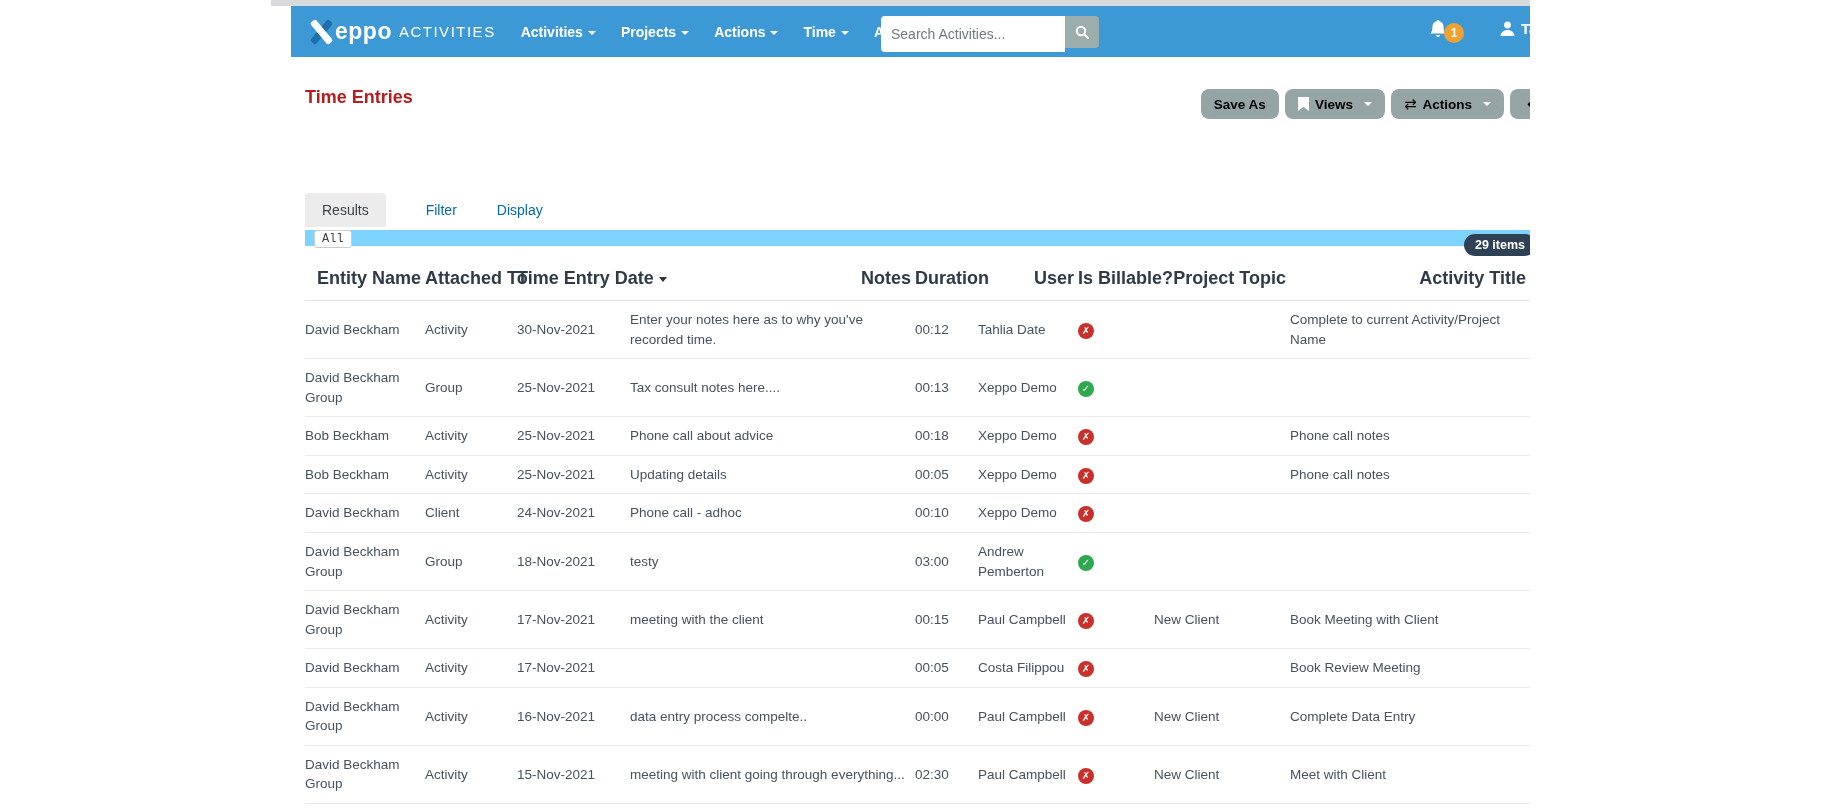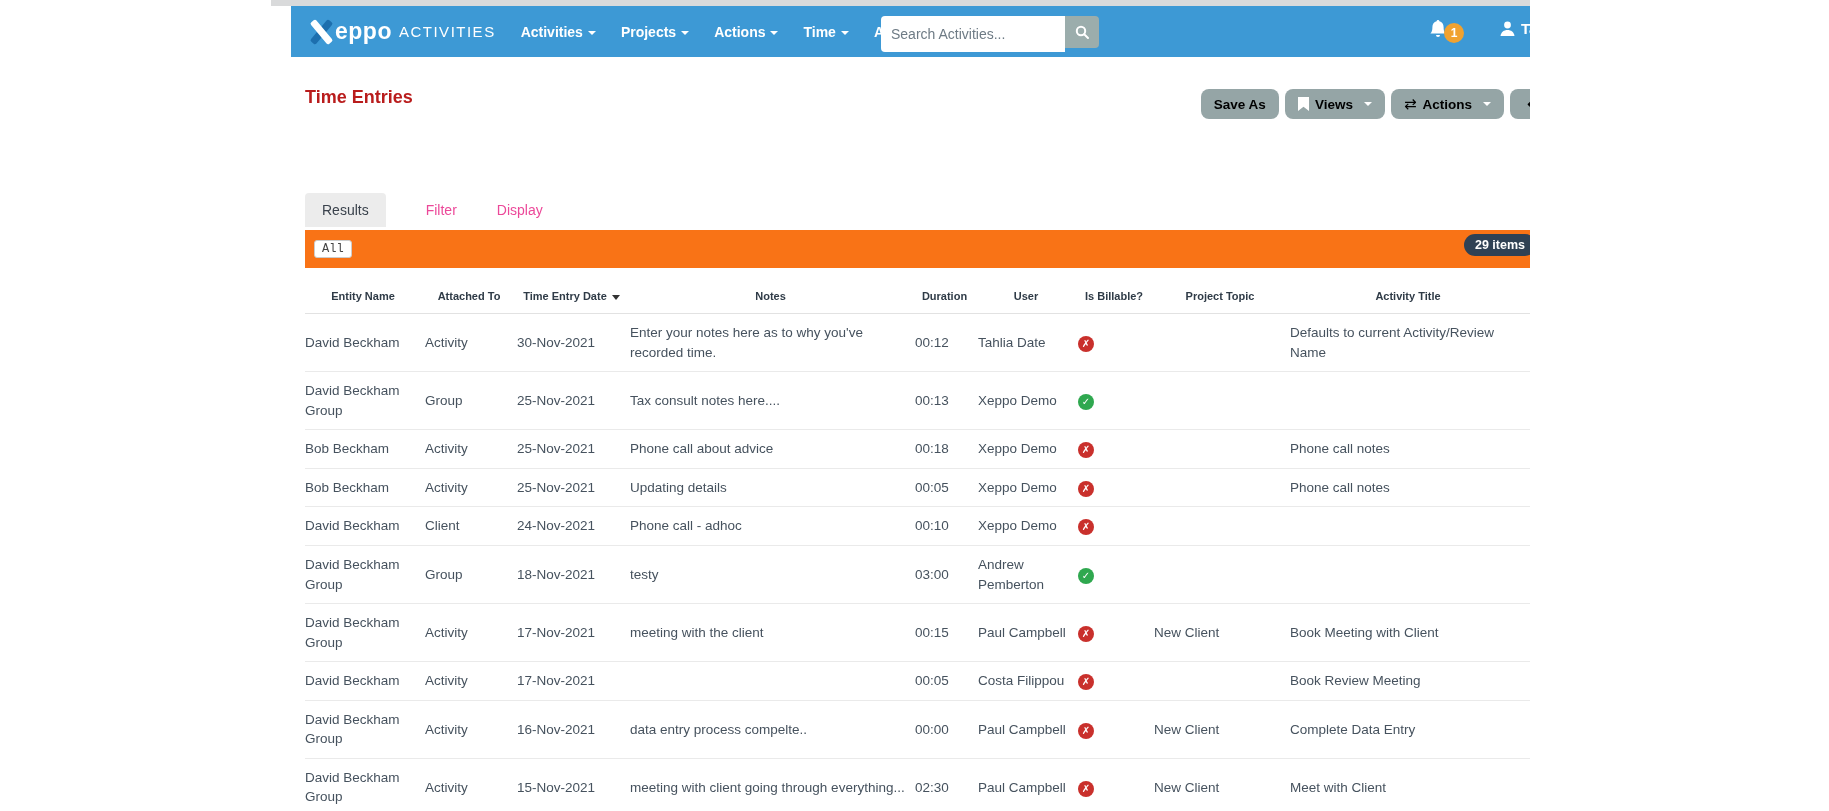--- a/index.html
+++ b/index.html
@@ -44,35 +44,35 @@
   .toolbar { position:absolute; right:-26px; top:2px; display:flex; gap:6px; }
   .btn { background:#95a5a6; color:#000000; border:none; border-radius:8px; height:30px;
     padding:0 13px; font-size:13.5px; font-weight:bold; font-family:"Liberation Sans",sans-serif;
     display:flex; align-items:center; gap:6px; cursor:pointer; white-space:nowrap; }
   .btn .glyph { font-size:15px; font-weight:normal; font-family:"DejaVu Sans",sans-serif; }
   .btn-icon-only { width:46px; justify-content:center; }
 
   .tabs { display:flex; align-items:center; margin-top:22px; }
   .tab { font-size:14px; cursor:pointer;margin-top:44px; }
   .tab.active { background:#ececec; color:#3a424c; padding:9px 17px; border-radius:4px 4px 0 0; }
-  .tab.link { color:#ec4899; margin-left:40px; }
-
-  .filter-bar { position:relative; margin-top:3px; height:38px; background:#f97316;
-    display:flex; align-items:center; padding-left:9px; }
+  .tab.link { color:#0369a1; margin-left:40px; }
+
+  .filter-bar { position:relative; margin-top:3px; height:16px; background:#7dd3fc;
+    display:flex; align-items:flex-start; padding-left:9px; }
   .filter-chip { background:#fff; border:1px solid #ccc; border-radius:3px; color:#444;
     font-family:"Liberation Mono",monospace; font-size:12px; padding:1px 7px; cursor:pointer; }
   .count-badge { position:absolute; right:-6px; top:4px; background:#2f4154; color:#fff;
     font-size:12.5px; font-weight:bold; padding:4px 11px; border-radius:12px; white-space:nowrap; }
 
   
   table { margin-top:10px; border-collapse:collapse; table-layout:fixed; width:1225px;
     font-size:13.5px; color:#46525e; }
   col.c1{width:120px} col.c2{width:92px} col.c3{width:113px} col.c4{width:285px}
   col.c5{width:63px}  col.c6{width:100px} col.c7{width:76px} col.c8{width:136px} col.c9{width:240px}
-  th { text-align:center; font-size:11px; font-weight:bold; color:#2f3b47; white-space:nowrap;
+  th { text-align:right; font-size:18px; font-weight:bold; color:#2f3b47; white-space:nowrap;
     padding:12px 4px 11px 0; border-bottom:1px solid #e2e2e2; cursor:pointer; }
   td { padding:9px 8px 9px 0; border-bottom:1px solid #eaeaea; vertical-align:middle; line-height:1.45; }
   td.c9pad { padding-right:18px; }
   .sort-caret { display:inline-block; margin-left:5px; vertical-align:middle;
     border-left:4px solid transparent; border-right:4px solid transparent; border-top:5px solid #333; }
   .bicon { display:inline-flex; width:16px; height:16px; border-radius:50%; color:#fff;
     font-size:10px; font-weight:bold; align-items:center; justify-content:center;
     font-family:"DejaVu Sans",sans-serif; line-height:1; }
   .bicon.no  { background:#c9302c; }
   .bicon.yes { background:#2fa84f; }
@@ -188,21 +188,21 @@
       <tbody id="table-body">
           <tr>
             <td>David Beckham</td>
             <td>Activity</td>
             <td>30-Nov-2021</td>
             <td>Enter your notes here as to why you've recorded time.</td>
             <td>00:12</td>
             <td>Tahlia Date</td>
             <td><span class="bicon no">✗</span></td>
             <td></td>
-            <td class="c9pad">Defaults to current Activity/Review Name</td>
+            <td class="c9pad">Complete to current Activity/Project Name</td>
           </tr>
           <tr>
             <td>David Beckham Group</td>
             <td>Group</td>
             <td>25-Nov-2021</td>
             <td>Tax consult notes here....</td>
             <td>00:13</td>
             <td>Xeppo Demo</td>
             <td><span class="bicon yes">✓</span></td>
             <td></td>

